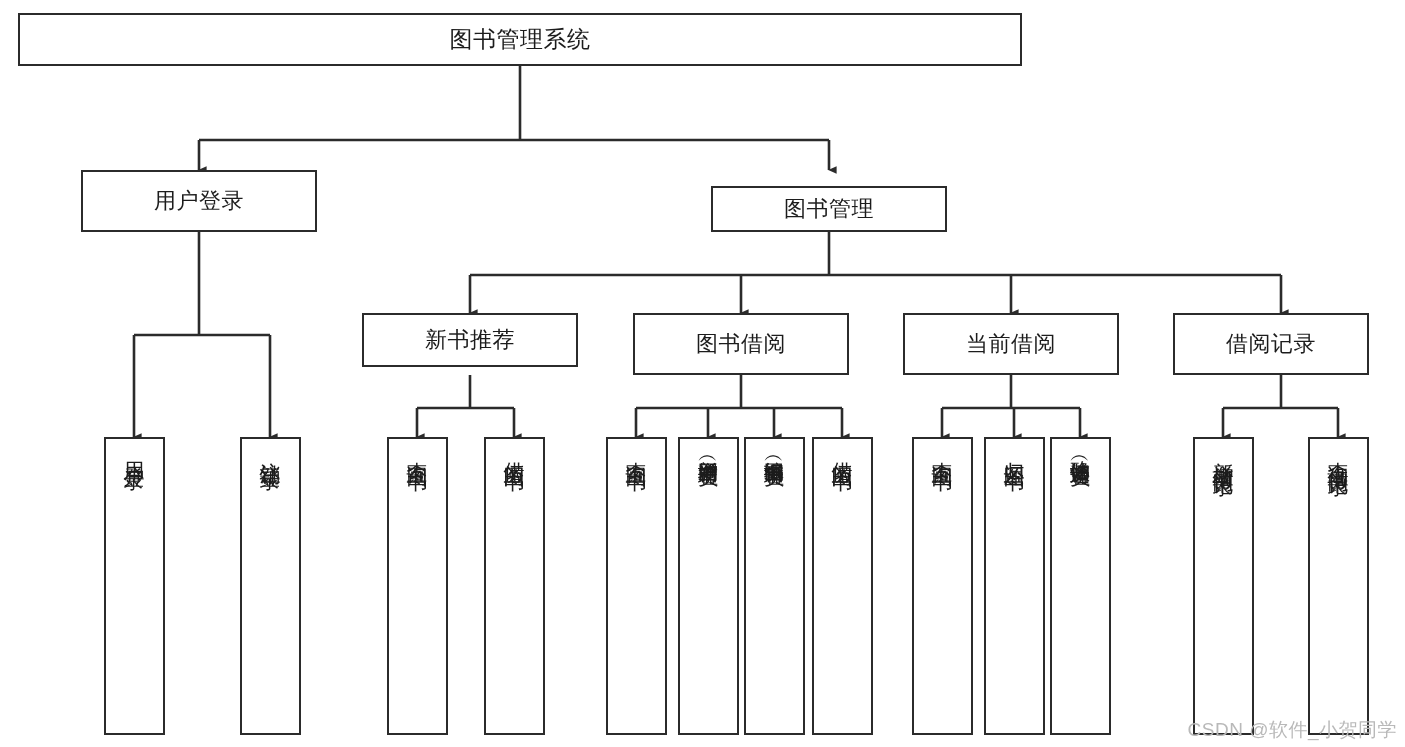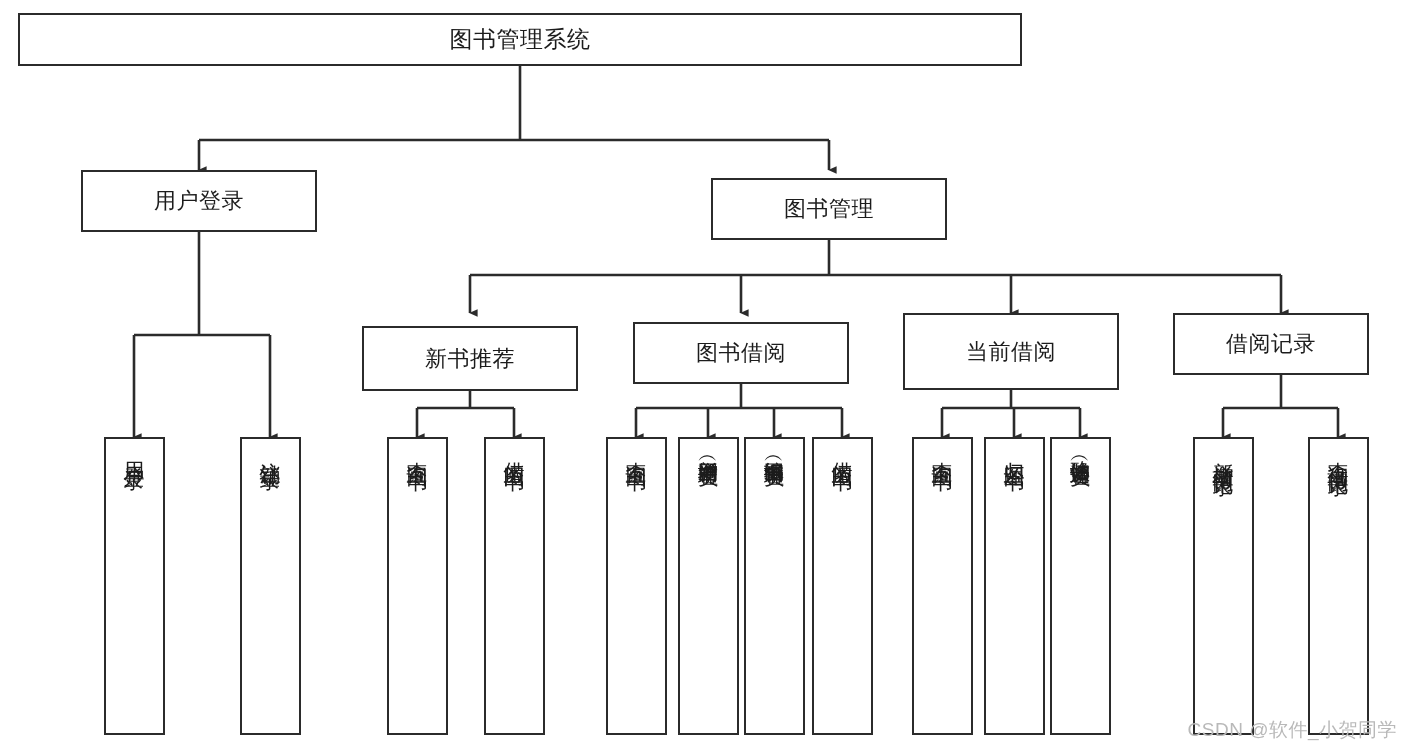--- a/index.html
+++ b/index.html
@@ -128,30 +128,30 @@
       </g>
   </svg>
 
   <div id="nodes-layer">
       <div class="node root horizontal" style="left: 18px; top: 13px; width: 1004px; height: 53px;">
         <span class="node-label">图书管理系统</span>
       </div>
       <div class="node horizontal level2" style="left: 81px; top: 170px; width: 236px; height: 62px;">
         <span class="node-label">用户登录</span>
       </div>
-      <div class="node horizontal level2" style="left: 711px; top: 178px; width: 236px; height: 62px;">
+      <div class="node horizontal level2" style="left: 711px; top: 186px; width: 236px; height: 46px;">
         <span class="node-label">图书管理</span>
       </div>
-      <div class="node horizontal level3" style="left: 362px; top: 313px; width: 216px; height: 65px; margin-top: 13px;">
+      <div class="node horizontal level3" style="left: 362px; top: 313px; width: 216px; height: 54px;">
         <span class="node-label">新书推荐</span>
       </div>
-      <div class="node horizontal level3" style="left: 633px; top: 322px; width: 216px; height: 62px;">
+      <div class="node horizontal level3" style="left: 633px; top: 313px; width: 216px; height: 62px;">
         <span class="node-label">图书借阅</span>
       </div>
-      <div class="node horizontal level3" style="left: 903px; top: 313px; width: 216px; height: 77px;">
+      <div class="node horizontal level3" style="left: 903px; top: 313px; width: 216px; height: 62px;">
         <span class="node-label">当前借阅</span>
       </div>
       <div class="node horizontal level3" style="left: 1173px; top: 313px; width: 196px; height: 62px;">
         <span class="node-label">借阅记录</span>
       </div>
       <div class="node leaf" style="left: 104px; top: 437px; width: 61px; height: 298px;">
         <span class="node-label">用户登录</span>
       </div>
       <div class="node leaf" style="left: 240px; top: 437px; width: 61px; height: 298px;">
         <span class="node-label">注销登录</span>

